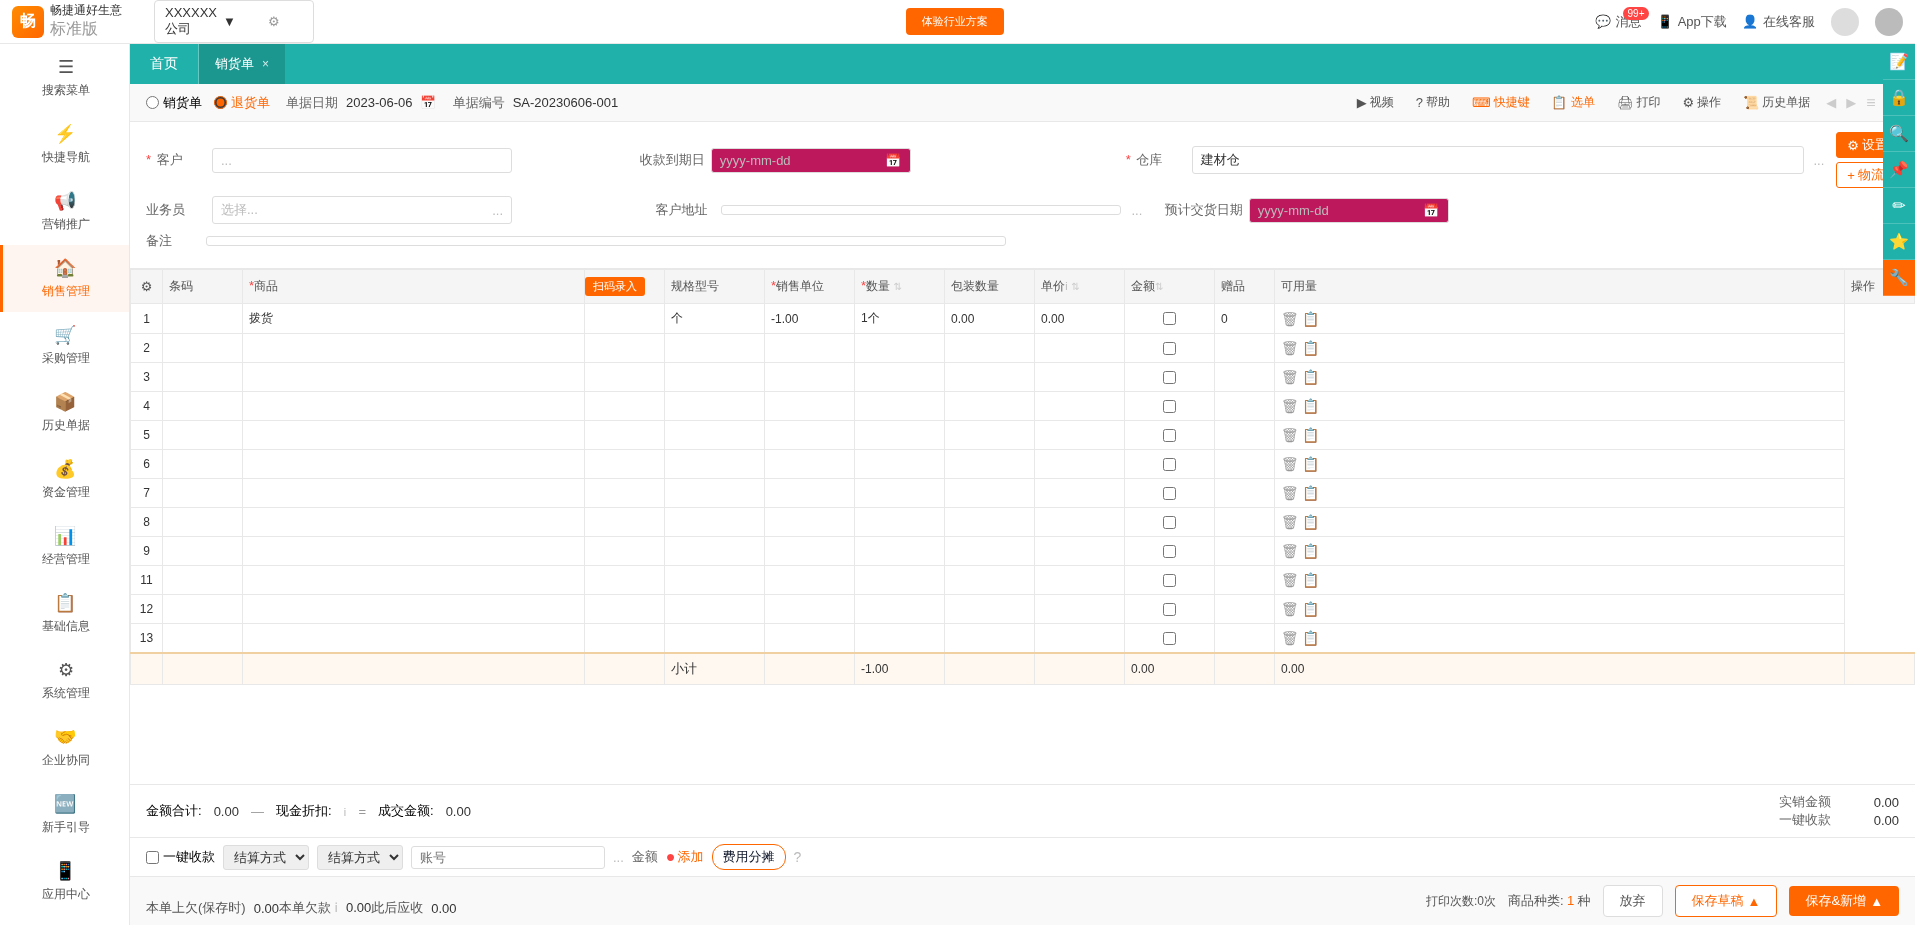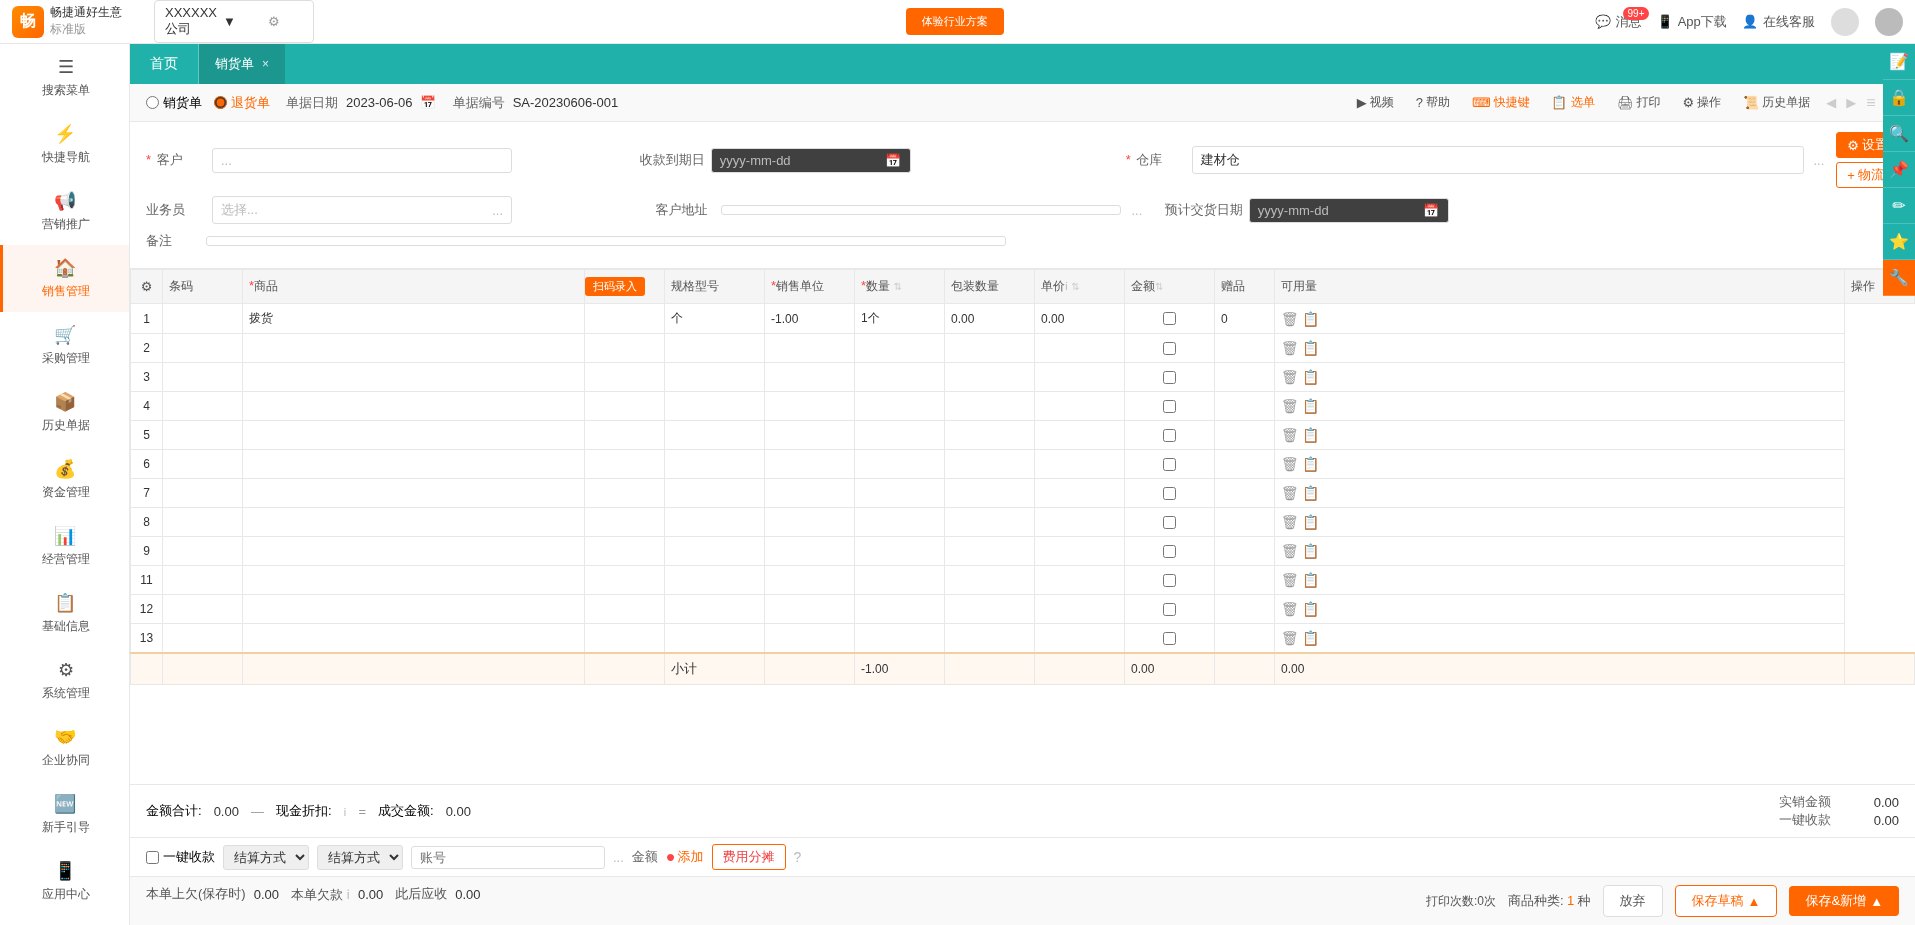--- a/index.html
+++ b/index.html
@@ -3,21 +3,21 @@
   <meta charset="utf-8">
   <style>
     * { box-sizing: border-box; margin: 0; padding: 0; font-family: 'Microsoft YaHei', Arial, sans-serif; font-size: 13px; }
     body { background: #f5f5f5; overflow: hidden; width: 1915px; height: 925px; display: flex; flex-direction: column; }
 
     
     .top-bar { height: 44px; background: #fff; display: flex; align-items: center; padding: 0 12px; border-bottom: 1px solid #e8e8e8; flex-shrink: 0; }
     .logo-area { display: flex; align-items: center; gap: 6px; width: 130px; }
     .logo-icon { width: 32px; height: 32px; background: linear-gradient(135deg, #ff8c00, #ff6600); border-radius: 6px; display: flex; align-items: center; justify-content: center; color: white; font-size: 16px; font-weight: bold; }
     .logo-text { font-size: 12px; color: #333; line-height: 1.3; }
-    .logo-badge { font-size: 12px; color: #999; }
+    .logo-badge { font-size: 16px; color: #999; }
     .company-selector { display: flex; align-items: center; gap: 6px; border: 1px solid #ddd; border-radius: 4px; padding: 4px 10px; cursor: pointer; min-width: 160px; color: #333; }
     .company-selector span { flex: 1; }
     .top-center { flex: 1; display: flex; justify-content: center; }
     .trial-btn { background: #ff6600; color: white; border: none; border-radius: 4px; padding: 6px 16px; cursor: pointer; font-size: 11px; }
     .top-right { display: flex; align-items: center; gap: 16px; margin-left: auto; }
     .top-right-item { display: flex; align-items: center; gap: 4px; cursor: pointer; color: #555; font-size: 13px; position: relative; }
     .badge { background: #ff4444; color: white; border-radius: 10px; font-size: 10px; padding: 1px 5px; position: absolute; top: -6px; right: -8px; }
     .avatar { width: 28px; height: 28px; border-radius: 50%; background: #ddd; }
 
     
@@ -50,21 +50,21 @@
     .toolbar-btn-orange { color: #ff6600; }
 
     .form-fields { padding: 10px 16px; background: #fff; border-bottom: 1px solid #e8e8e8; }
     .form-row { display: flex; align-items: center; gap: 0; margin-bottom: 8px; }
     .form-field { display: flex; align-items: center; flex: 1; gap: 6px; }
     .form-field-label { color: #666; min-width: 60px; white-space: nowrap; font-size: 13px; }
     .required-star { color: #ff4444; margin-right: 2px; }
     .form-field-input { flex: 1; border: 1px solid #ddd; border-radius: 3px; padding: 4px 8px; color: #333; background: #fff; min-width: 80px; max-width: 280px; display: flex; align-items: center; cursor: pointer; }
     .form-field-input.wide { max-width: 400px; }
     .form-field-input .dots { color: #bbb; }
-    .form-field-input-date { flex: 1; border: 1px solid #ddd; border-radius: 3px; padding: 4px 8px; color: #bbb; background: #404040; min-width: 120px; max-width: 200px; display: flex; align-items: flex-end; justify-content: space-between; cursor: pointer; }
+    .form-field-input-date { flex: 1; border: 1px solid #ddd; border-radius: 3px; padding: 4px 8px; color: #bbb; background: #be185d; min-width: 120px; max-width: 200px; display: flex; align-items: flex-end; justify-content: space-between; cursor: pointer; }
     .field-calendar-icon { color: #ccc; margin-left: 4px; }
     .right-btn { border: 1px solid #ff6600; color: #ff6600; background: #fff; border-radius: 3px; padding: 3px 10px; cursor: pointer; font-size: 12px; display: flex; align-items: center; gap: 3px; white-space: nowrap; }
     .right-btn.filled { background: #ff6600; color: white; }
 
     
     .table-container { flex: 1; overflow: auto; background: #fff; position: relative; }
     .data-table { width: 100%; border-collapse: collapse; min-width: 900px; }
     .data-table thead tr { background: #f5f5f5; }
     .data-table th { padding: 8px 6px; text-align: left; border: 1px solid #e8e8e8; color: #555; font-weight: normal; white-space: nowrap; font-size: 12px; position: sticky; top: 0; background: #f5f5f5; z-index: 1; }
     .data-table td { padding: 6px 6px; border: 1px solid #e8e8e8; color: #333; font-size: 12px; }
@@ -83,30 +83,30 @@
     .bottom-summary { background: #fff; border-top: 1px solid #e8e8e8; padding: 8px 16px; display: flex; align-items: center; gap: 12px; flex-shrink: 0; }
     .minus-icon { color: #999; }
     .equals-icon { color: #999; }
 
     
     .payment-row { background: #fff; border-top: 1px solid #e8e8e8; padding: 6px 16px; display: flex; align-items: center; gap: 8px; flex-shrink: 0; }
     .one-click-pay { display: flex; align-items: center; gap: 4px; cursor: pointer; }
     .payment-select { border: 1px solid #ddd; border-radius: 3px; padding: 3px 6px; color: #333; }
     .payment-input { border: 1px solid #ddd; border-radius: 3px; padding: 3px 8px; color: #333; min-width: 80px; }
     .add-btn { background: none; border: none; color: #ff6600; cursor: pointer; display: flex; align-items: center; gap: 2px; }
-    .expense-btn { border: 1px solid #ff6600; color: #ef4444; background: #fff; border-radius: 3px; padding: 3px 10px; cursor: pointer; }
+    .expense-btn { border: 1px solid #ff6600; color: #0f172a; background: #fff; border-radius: 12px; padding: 3px 10px; cursor: pointer; }
 
     
     .right-summary { margin-left: auto; text-align: right; color: #333; font-size: 13px; }
     .right-summary-row { display: flex; justify-content: flex-end; align-items: center; gap: 8px; }
     .rs-label { color: #666; }
     .rs-value { color: #333; font-weight: 500; min-width: 60px; text-align: right; }
 
     
-    .footer { background: #f9f9f9; border-top: 1px solid #e8e8e8; padding: 8px 16px; display: flex; align-items: flex-start; gap: 12px; flex-shrink: 0; }
+    .footer { background: #f9f9f9; border-top: 1px solid #e8e8e8; padding: 8px 16px; display: flex; align-items: flex-end; gap: 0; flex-shrink: 0; }
     .footer-info { display: flex; align-items: center; gap: 8px; color: #555; font-size: 12px; }
     .footer-right { margin-left: auto; display: flex; align-items: center; gap: 12px; }
     .footer-stat { color: #555; font-size: 12px; }
     .discard-btn { border: 1px solid #ddd; background: #fff; border-radius: 4px; padding: 6px 16px; cursor: pointer; color: #555; }
     .save-draft-btn { border: 1px solid #ff6600; background: #fff; border-radius: 4px; padding: 6px 16px; cursor: pointer; color: #ff6600; display: flex; align-items: center; gap: 4px; }
     .save-new-btn { background: #ff6600; color: white; border: none; border-radius: 4px; padding: 6px 16px; cursor: pointer; display: flex; align-items: center; gap: 4px; }
 
     
     .right-float { position: fixed; right: 0; top: 44px; display: flex; flex-direction: column; gap: 0; z-index: 100; }
     .float-btn { width: 32px; background: #20b2aa; color: white; padding: 8px 4px; cursor: pointer; display: flex; align-items: center; justify-content: center; font-size: 16px; border-bottom: 1px solid rgba(255,255,255,0.2); }

